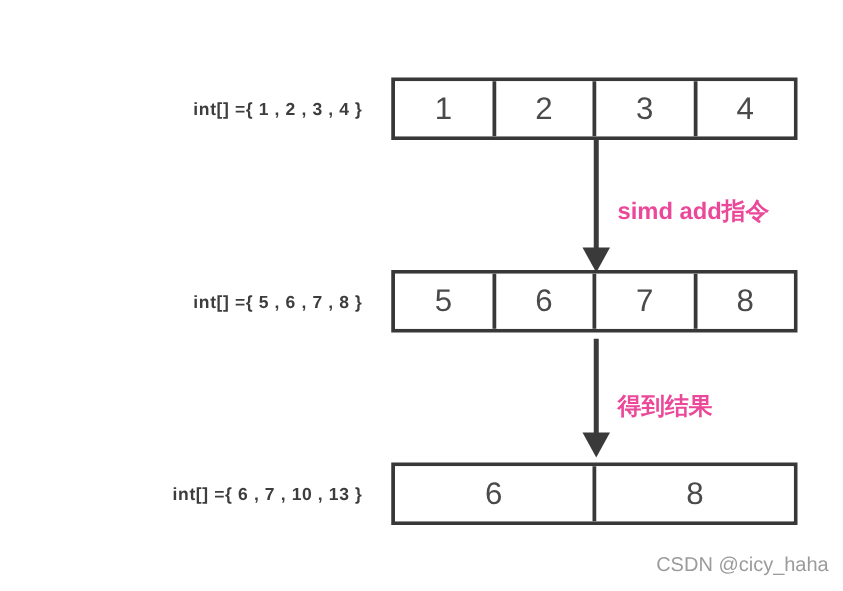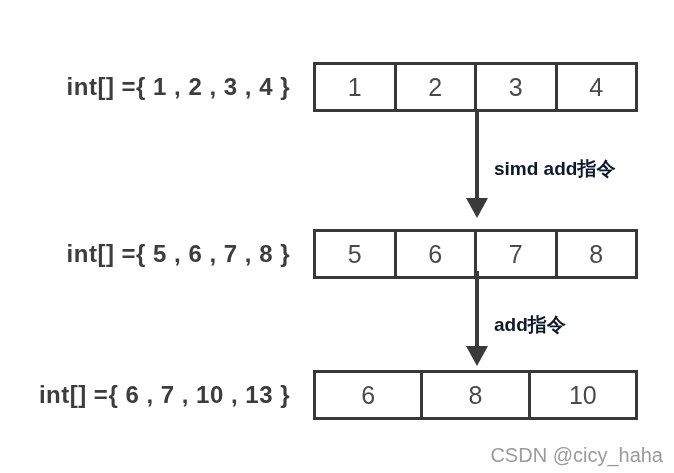--- a/index.html
+++ b/index.html
@@ -22,21 +22,21 @@
     height: 50px;
   }
   .row-label {
     position: absolute;
     left: 0;
     top: 0;
     width: 290px;
     height: 50px;
     line-height: 50px;
     text-align: right;
-    font-size: 24px;
+    font-size: 14px;
     font-weight: bold;
     color: #3d3d3d;
     letter-spacing: 0.5px;
     white-space: nowrap;
   }
   .array-box {
     position: absolute;
     left: 313px;
     top: 0;
     width: 325px;
@@ -75,30 +75,30 @@
     border-right: 11px solid transparent;
     border-top: 20px solid #3a3a3a;
   }
   .arrow-head.a1 { top: 198px; }
   .arrow-head.a2 { top: 346px; }
   .arrow-label {
     position: absolute;
     left: 494px;
     font-size: 19px;
     font-weight: bold;
-    color: #0f172a;
+    color: #ec4899;
     white-space: nowrap;
   }
   .arrow-label.a1 { top: 156px; }
   .arrow-label.a2 { top: 312px; }
   .watermark {
     position: absolute;
     top: 444px;
     right: 11px;
-    font-size: 20px;
+    font-size: 16px;
     color: #9b9b9b;
     white-space: nowrap;
   }
 </style>
 </head>
 <body>
 
 <div class="canvas">
 
   <div class="array-row" style="top:62px">
@@ -108,38 +108,37 @@
       <div class="cell">2</div>
       <div class="cell">3</div>
       <div class="cell">4</div>
     </div>
   </div>
 
   <div class="arrow-line a1"></div>
   <div class="arrow-head a1"></div>
   <div class="arrow-label a1">simd add指令</div>
 
-  <div class="array-row" style="top:229px">
+  <div class="array-row" style="top:216px">
     <div class="row-label">int[] ={ 5 , 6 , 7 , 8 }</div>
     <div class="array-box">
       <div class="cell">5</div>
       <div class="cell">6</div>
       <div class="cell">7</div>
       <div class="cell">8</div>
     </div>
   </div>
 
   <div class="arrow-line a2"></div>
   <div class="arrow-head a2"></div>
-  <div class="arrow-label a2">add指令</div>
+  <div class="arrow-label a2">得到结果</div>
 
   <div class="array-row" style="top:370px">
     <div class="row-label">int[] ={ 6 , 7 , 10 , 13 }</div>
     <div class="array-box">
       <div class="cell">6</div>
       <div class="cell">8</div>
-      <div class="cell">10</div>
     </div>
   </div>
 
   <div class="watermark">CSDN @cicy_haha</div>
 
 </div>
 
 </body></html>

